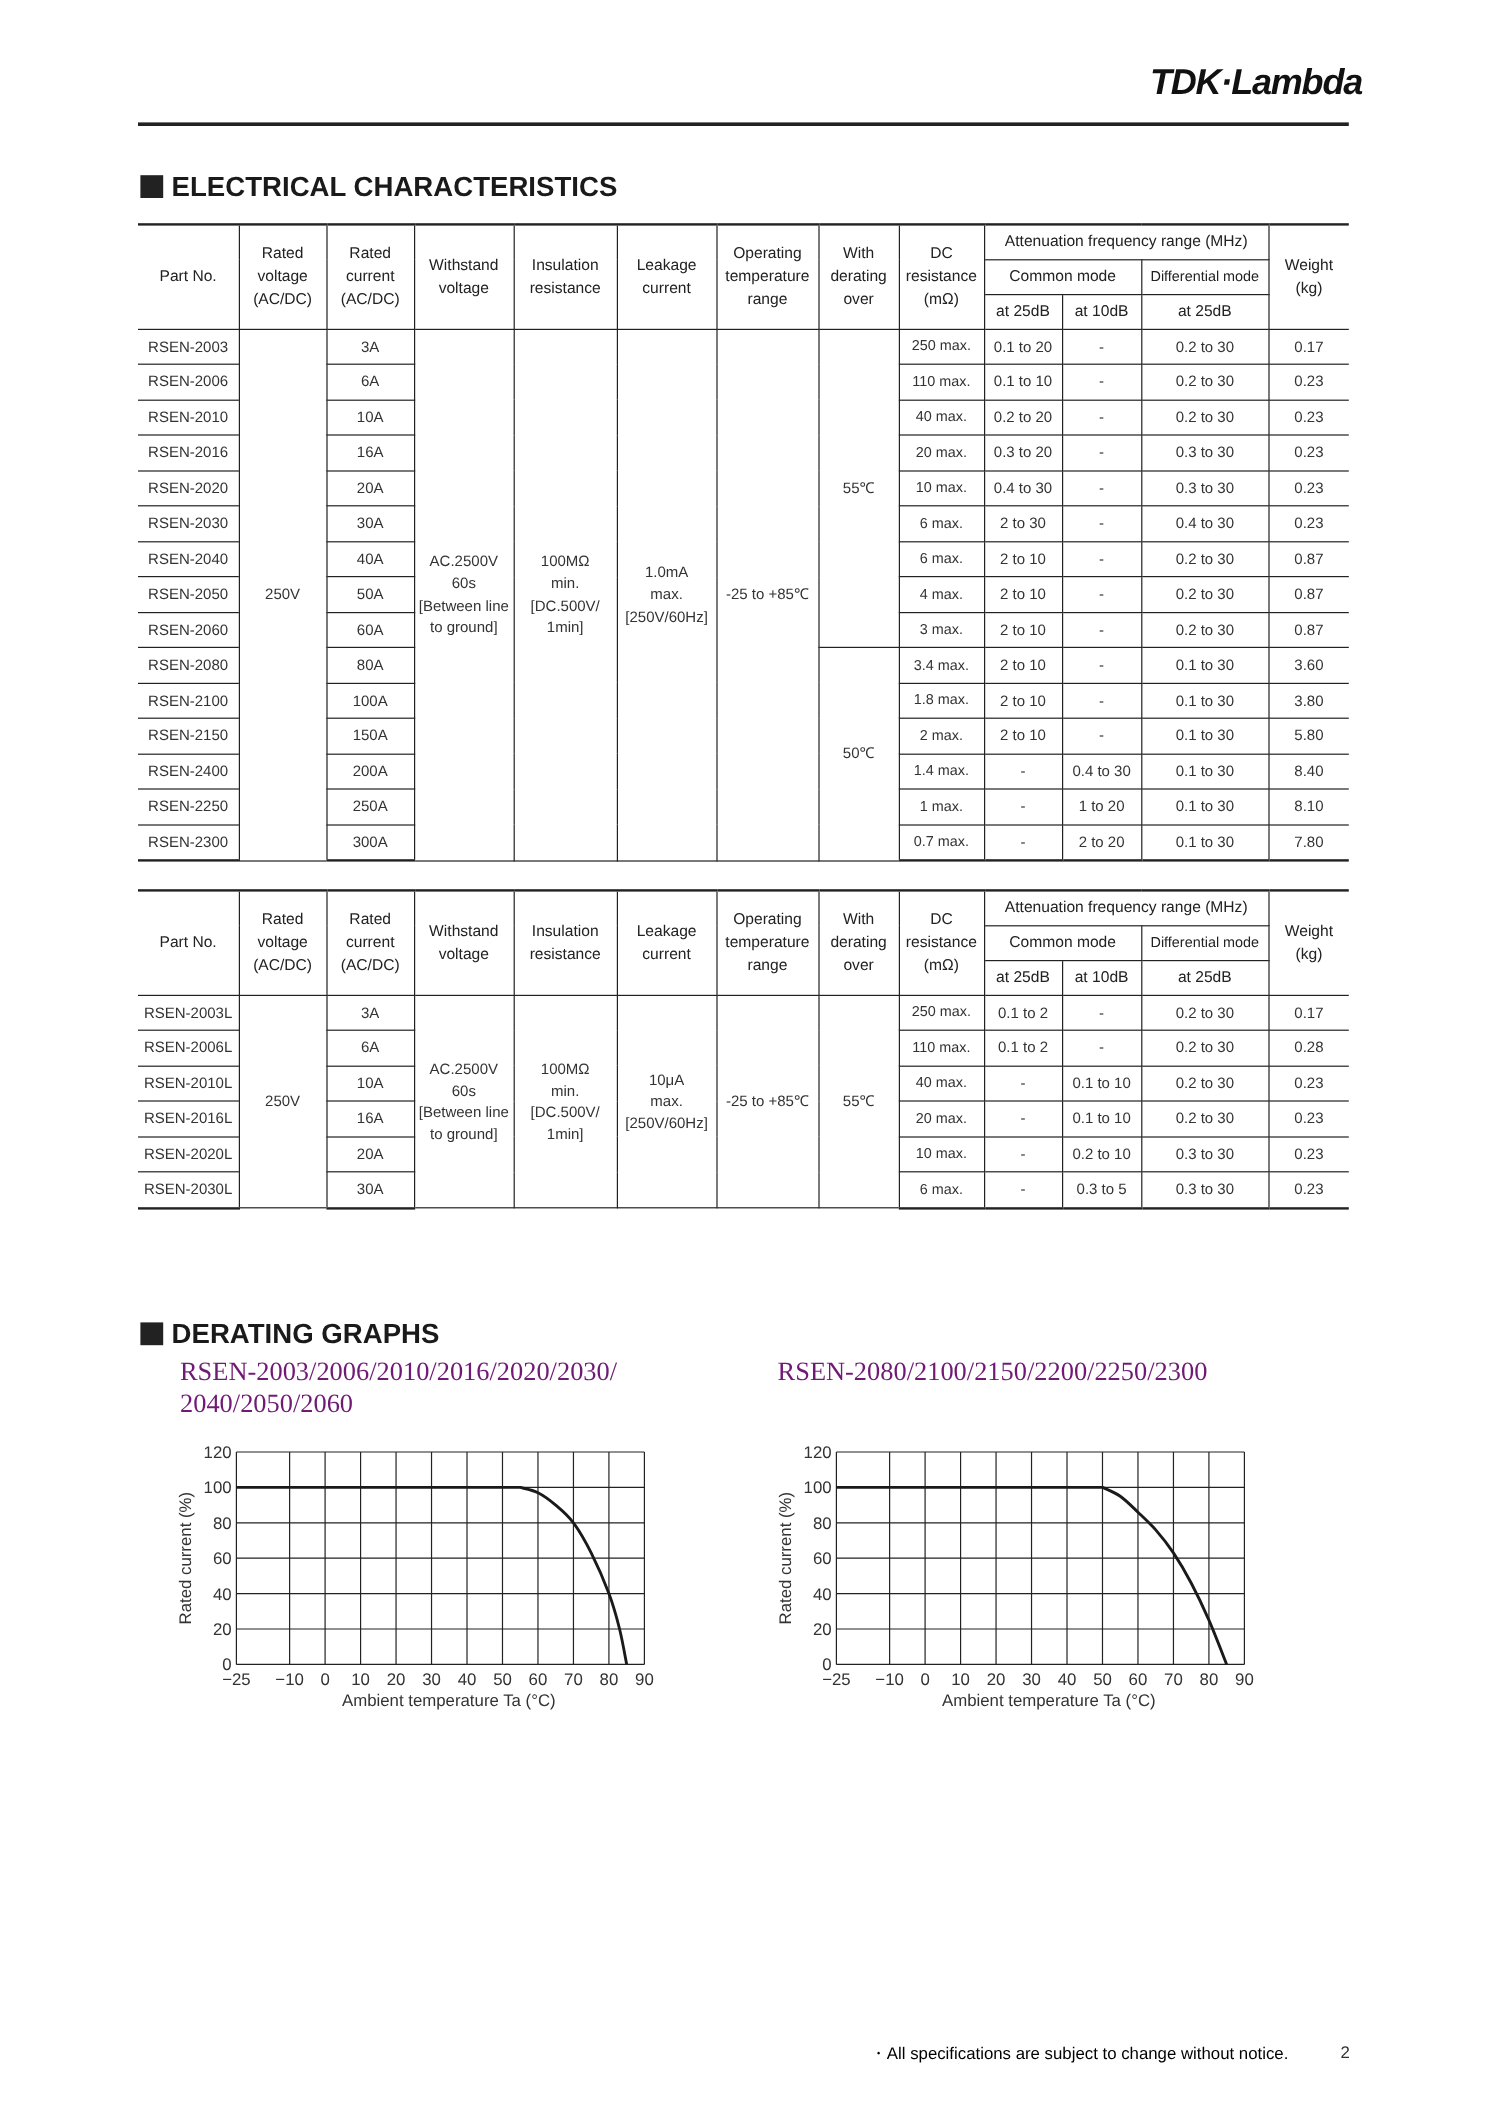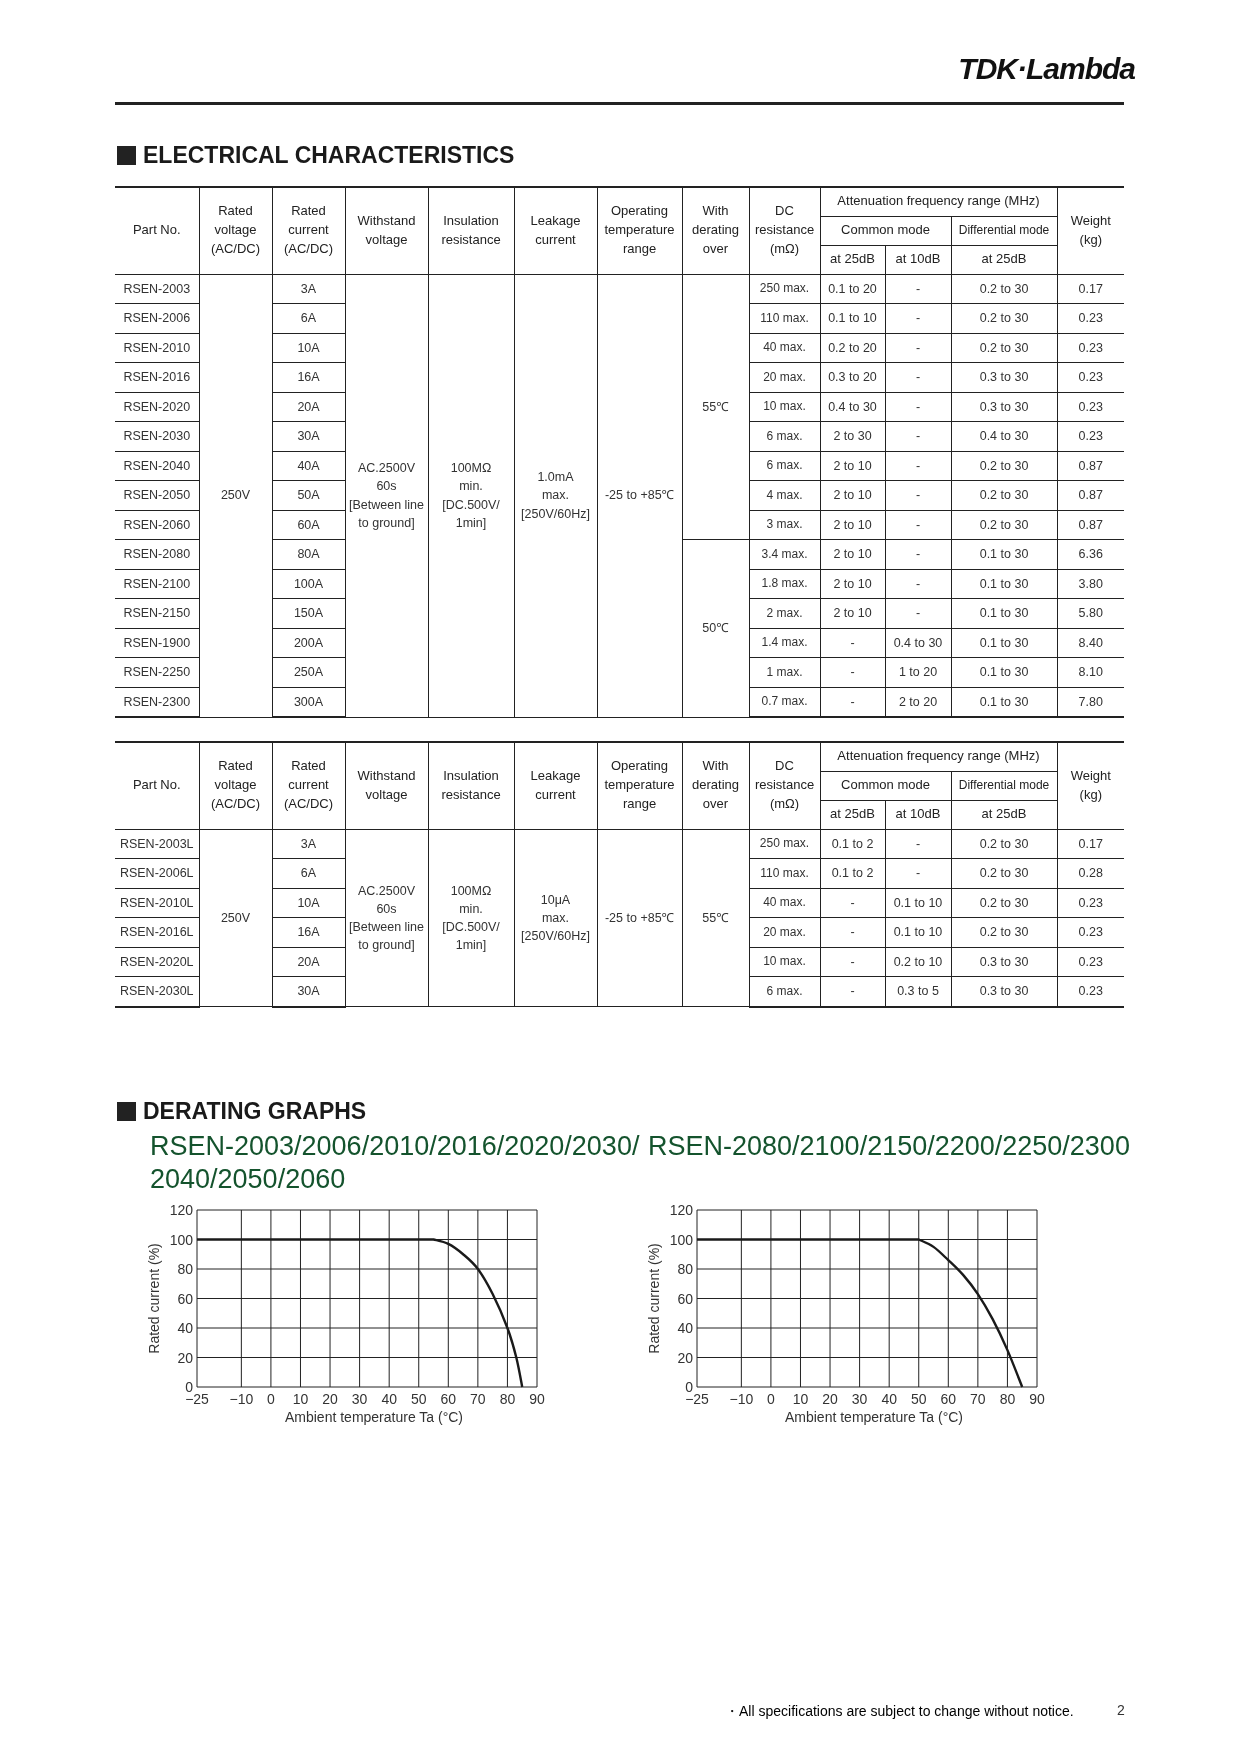--- a/index.html
+++ b/index.html
@@ -11,21 +11,21 @@
   table.spec { position:absolute; left:115px; width:1009px; border-collapse:collapse; table-layout:fixed; font-size:12.5px; color:#333; }
   table.spec td, table.spec th { border:1px solid #222; text-align:center; vertical-align:middle; padding:0; font-weight:normal; line-height:1.45; }
   table.spec tr > *:first-child { border-left:none; }
   table.spec tr > *:last-child { border-right:none; }
   table.spec thead tr:first-child > * { border-top:2px solid #222; }
   table.spec tbody tr:last-child > * { border-bottom:2px solid #222;margin-top:32px; }
   table.spec th { font-size:13px; color:#222; }
   table.spec tbody td { height:28.5px; }
   .th-sm { font-size:12px !important; }
   .multiline { line-height:2.3; }
-  .chart-title { position:absolute; font-size:27px; color:#14532d; line-height:1.22; }
+  .chart-title { position:absolute; font-size:22px; color:#701a75; line-height:1.22;font-family:Liberation Serif, serif; }
   .chart { position:absolute; }
   .footer-note { position:absolute; left:725px; top:1703px; font-size:14px; color:#000000; }
   .page-num { position:absolute; left:1117px; top:1702px; font-size:14px; color:#333; }
 </style>
 </head>
 <body>
 
 <div class="logo">TDK·Lambda</div>
 <div class="topline"></div>
 
@@ -163,42 +163,42 @@
         <td>0.87</td>
       </tr>
       <tr>
         <td>RSEN-2080</td>
         <td>80A</td>
         <td rowspan="6">50℃</td>
         <td style="font-size: 12px;">3.4 max.</td>
         <td>2 to 10</td>
         <td>-</td>
         <td>0.1 to 30</td>
-        <td>6.36</td>
+        <td>3.60</td>
       </tr>
       <tr>
         <td>RSEN-2100</td>
         <td>100A</td>
         <td style="font-size: 12px;">1.8 max.</td>
         <td>2 to 10</td>
         <td>-</td>
         <td>0.1 to 30</td>
         <td>3.80</td>
       </tr>
       <tr>
         <td>RSEN-2150</td>
         <td>150A</td>
         <td style="font-size: 12px;">2 max.</td>
         <td>2 to 10</td>
         <td>-</td>
         <td>0.1 to 30</td>
         <td>5.80</td>
       </tr>
       <tr>
-        <td>RSEN-1900</td>
+        <td>RSEN-2400</td>
         <td>200A</td>
         <td style="font-size: 12px;">1.4 max.</td>
         <td>-</td>
         <td>0.4 to 30</td>
         <td>0.1 to 30</td>
         <td>8.40</td>
       </tr>
       <tr>
         <td>RSEN-2250</td>
         <td>250A</td>

